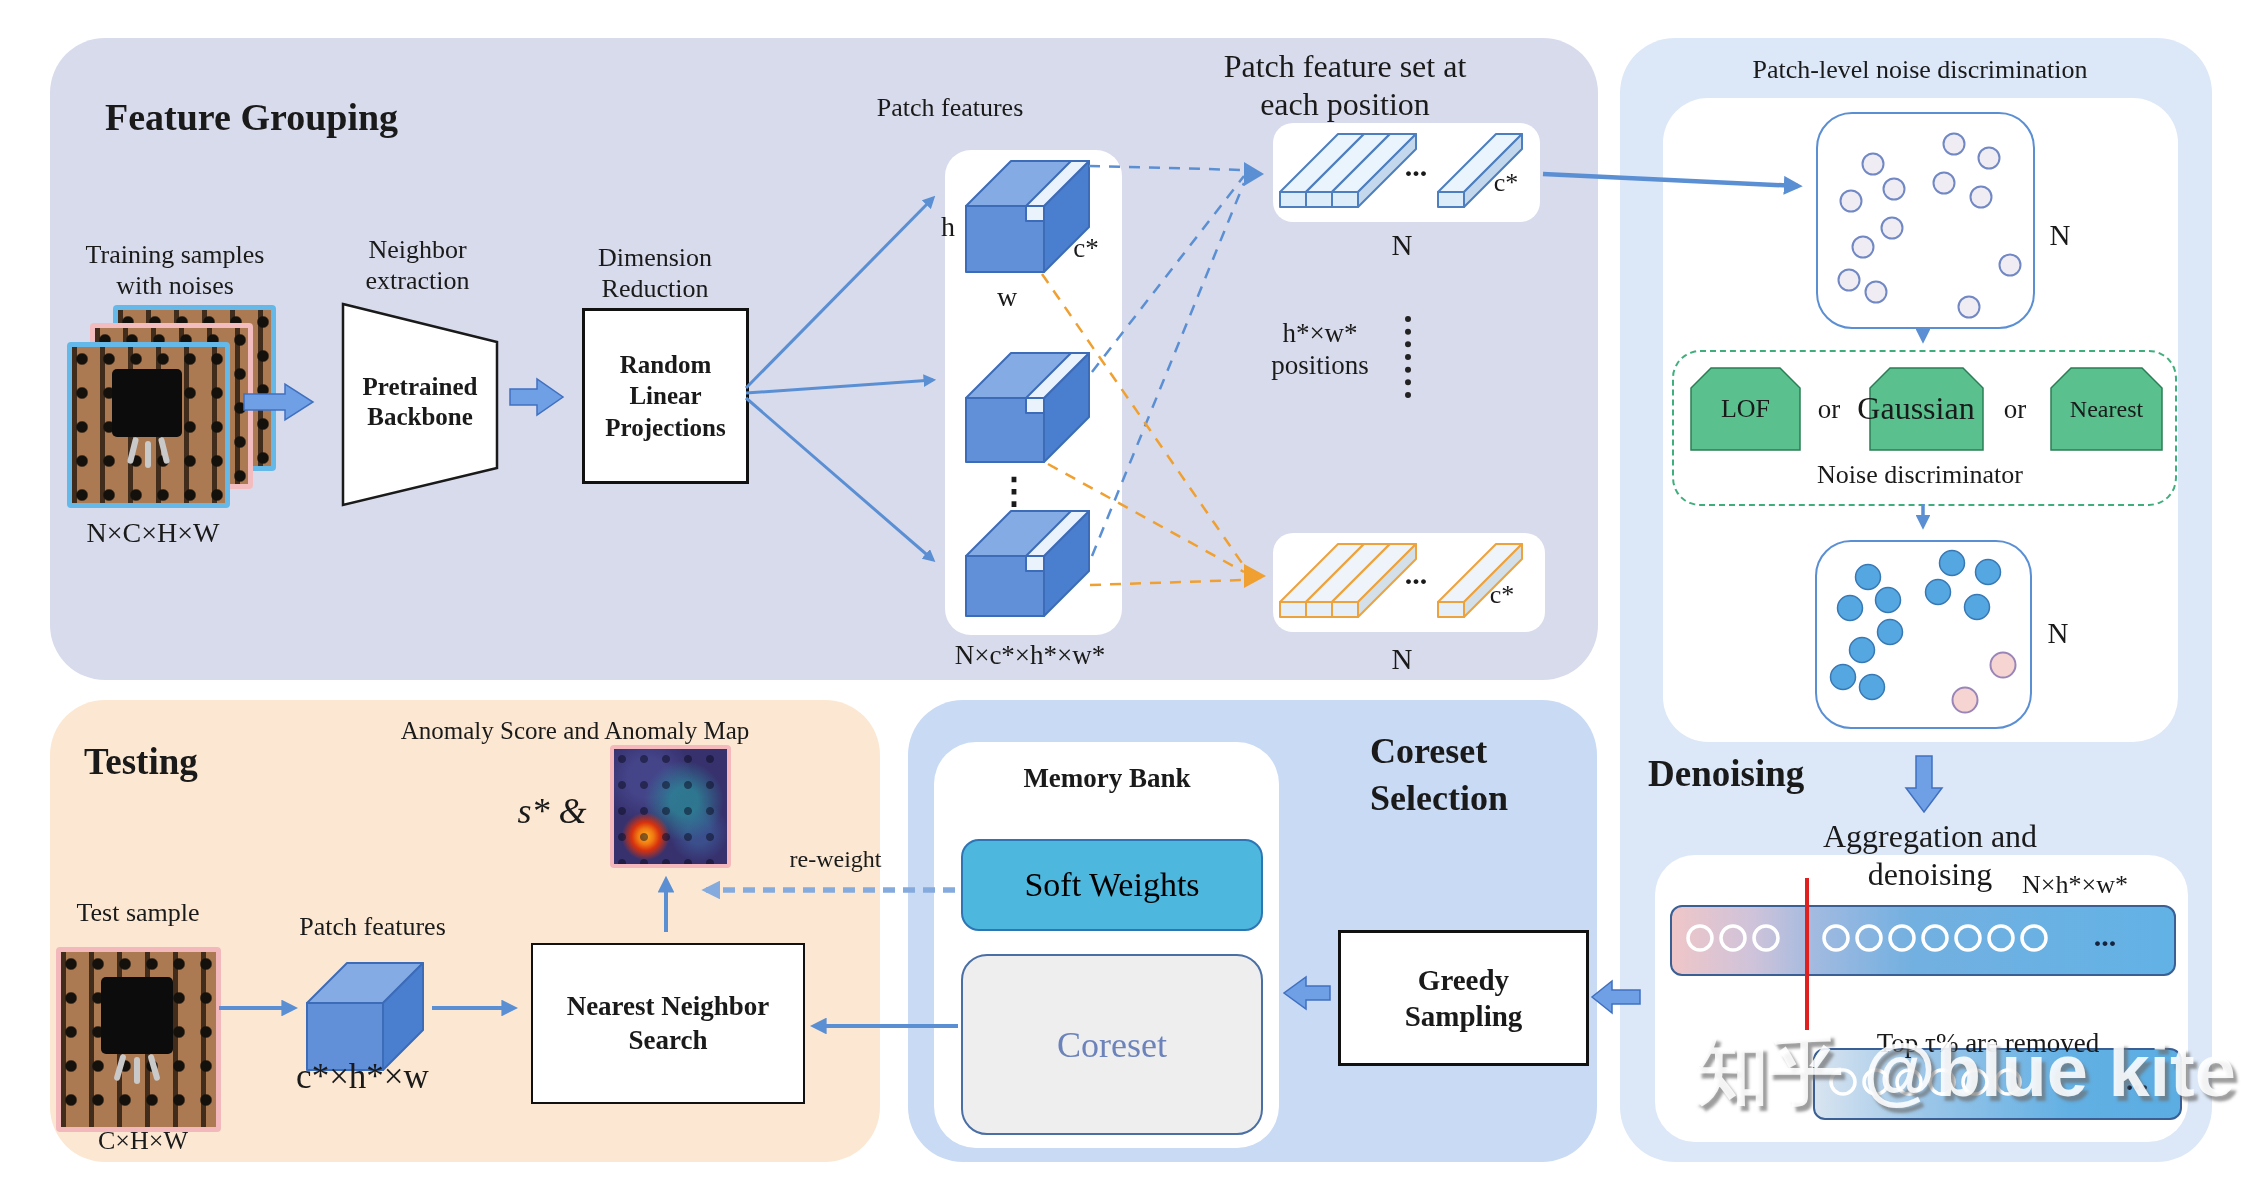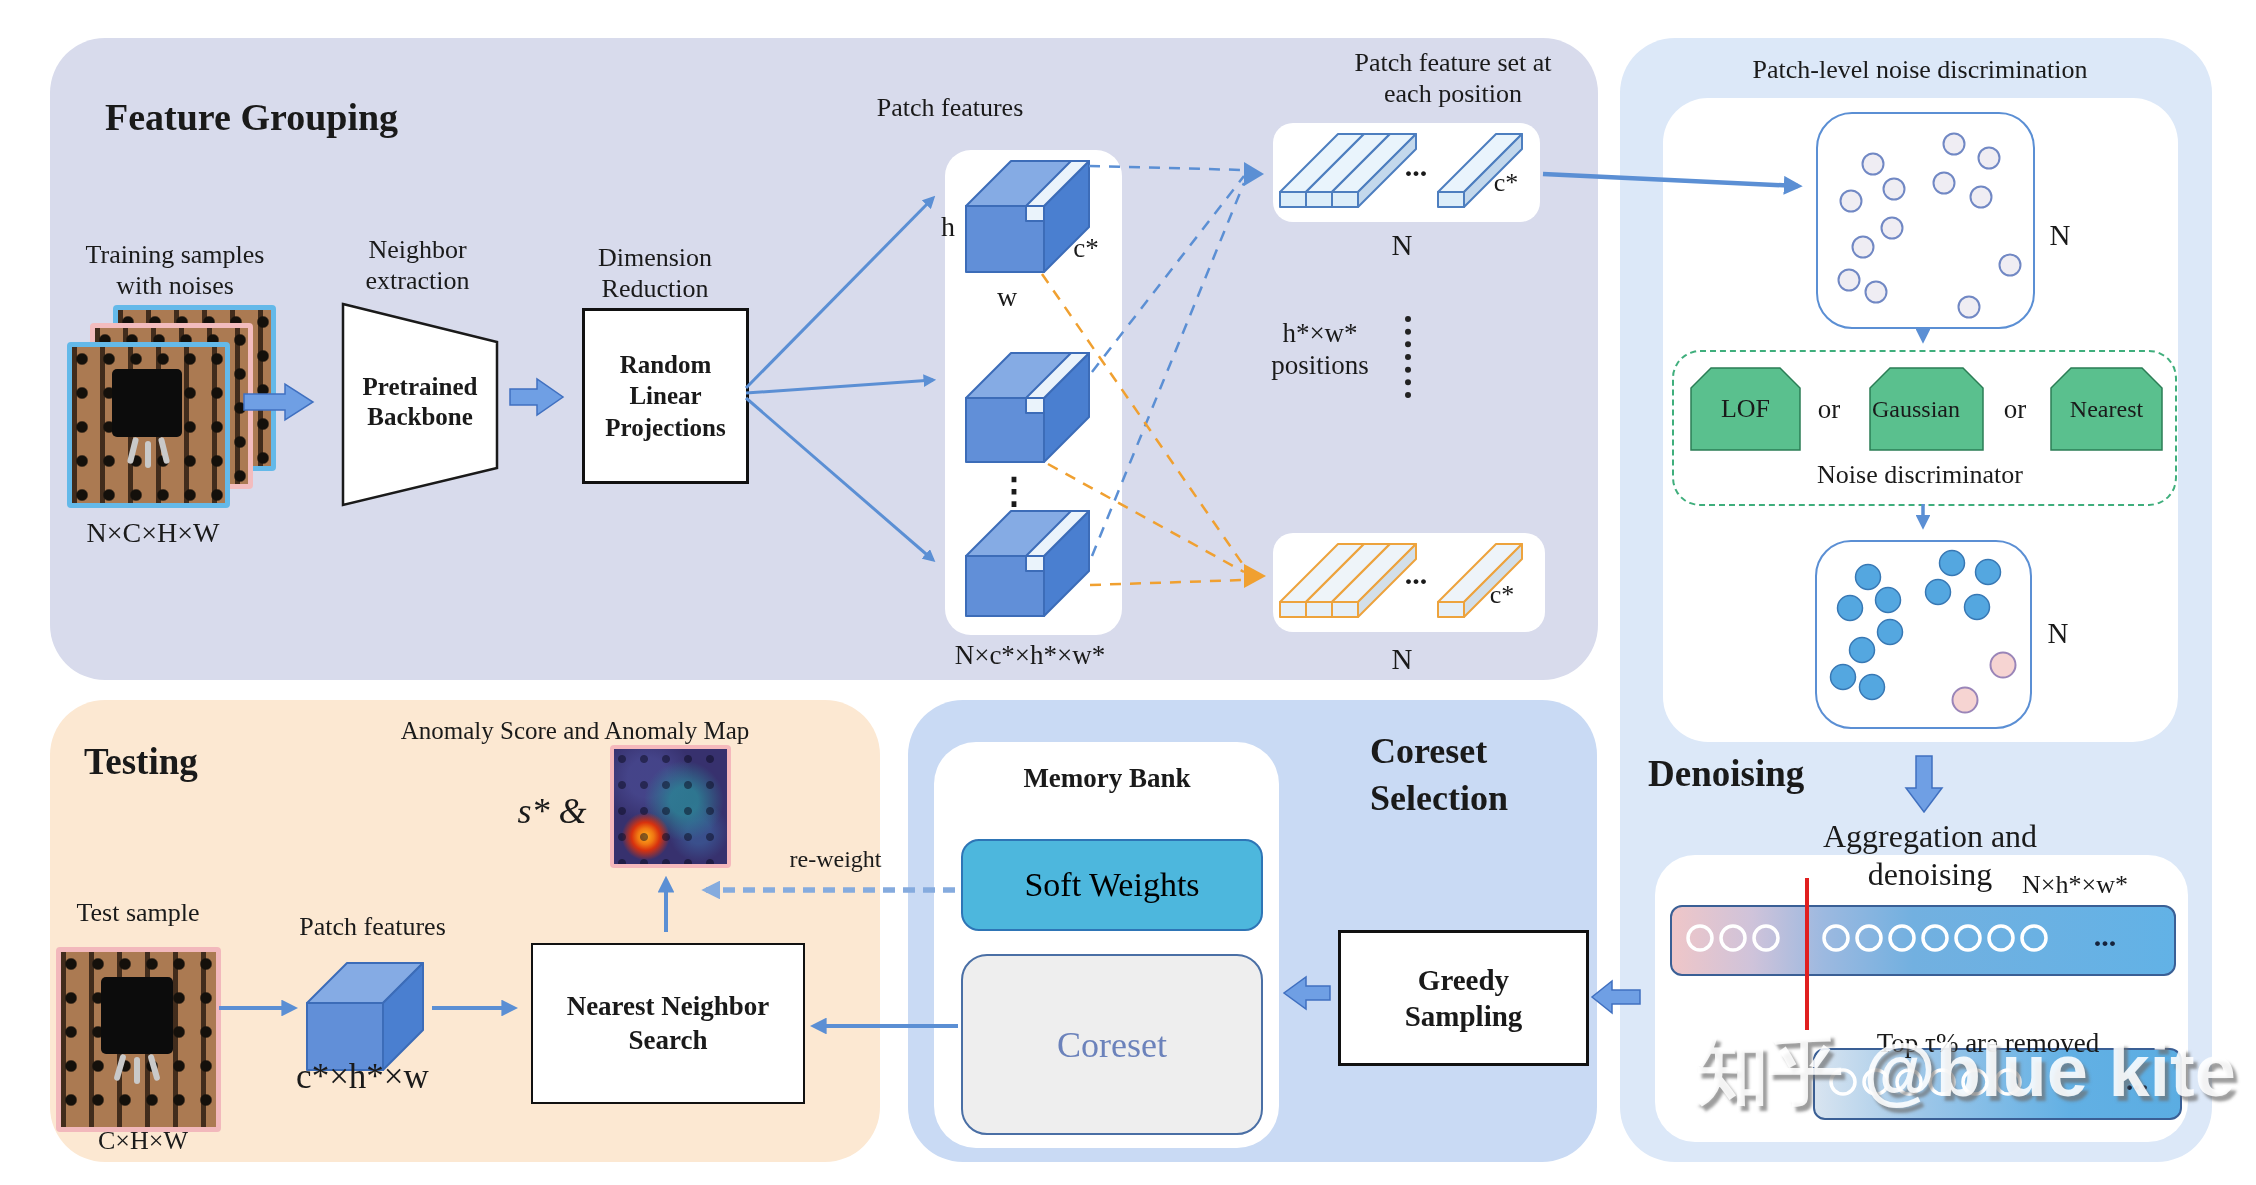--- a/index.html
+++ b/index.html
@@ -300,39 +300,39 @@
 extraction</div>
   <div class="lbl bold" style="left:347px;top:372px;width:146px;font-size:25px;">Pretrained
 Backbone</div>
   <div class="lbl" style="left:545px;top:243px;width:220px;font-size:26px;">Dimension Reduction</div>
   <div class="lbl" style="left:875px;top:93px;width:150px;font-size:26px;">Patch features</div>
   <div class="lbl" style="left:936px;top:210px;width:24px;font-size:28px;">h</div>
   <div class="lbl" style="left:992px;top:280px;width:30px;font-size:28px;">w</div>
   <div class="lbl" style="left:1066px;top:233px;width:40px;font-size:27px;">c*</div>
   <div class="lbl bold" style="left:996px;top:470px;width:30px;font-size:36px;">⋮</div>
   <div class="lbl" style="left:915px;top:640px;width:230px;font-size:27px;">N×c*×h*×w*</div>
-  <div class="lbl" style="left:1323px;top:48px;width:260px;font-size:26px;">Patch feature set at
+  <div class="lbl" style="left:1215px;top:48px;width:260px;font-size:32px;">Patch feature set at
 each position</div>
   <div class="lbl bold" style="left:1396px;top:148px;width:40px;font-size:30px;">...</div>
   <div class="lbl" style="left:1486px;top:168px;width:40px;font-size:26px;">c*</div>
   <div class="lbl" style="left:1382px;top:228px;width:40px;font-size:29px;">N</div>
   <div class="lbl" style="left:1245px;top:318px;width:150px;font-size:27px;">h*×w*
 positions</div>
   <div class="vdotline" style="left:1405px;top:316px;height:82px;"></div>
   <div class="lbl bold" style="left:1396px;top:556px;width:40px;font-size:30px;">...</div>
   <div class="lbl" style="left:1482px;top:580px;width:40px;font-size:26px;">c*</div>
   <div class="lbl" style="left:1382px;top:642px;width:40px;font-size:29px;">N</div>
 
   <div class="lbl" style="left:1695px;top:55px;width:450px;font-size:26px;">Patch-level noise discrimination</div>
   <div class="lbl" style="left:2040px;top:218px;width:40px;font-size:29px;">N</div>
   <div class="lbl flexc" style="left:1691px;top:368px;width:109px;height:82px;font-size:26px;">
     <span>LOF</span>
   </div>
   <div class="lbl" style="left:1808px;top:394px;width:42px;font-size:27px;">or</div>
-  <div class="lbl flexc" style="left:1870px;top:368px;width:92px;height:82px;font-size:24px;">
+  <div class="lbl flexc" style="left:1870px;top:368px;width:92px;height:82px;font-size:32px;">
     <span>Gaussian</span>
   </div>
   <div class="lbl" style="left:1994px;top:394px;width:42px;font-size:27px;">or</div>
   <div class="lbl flexc" style="left:2051px;top:368px;width:111px;height:82px;font-size:24px;">
     <span>Nearest</span>
   </div>
   <div class="lbl" style="left:1795px;top:460px;width:250px;font-size:26px;">Noise discriminator</div>
   <div class="lbl" style="left:2038px;top:616px;width:40px;font-size:29px;">N</div>
 
   <div class="lbl bold" style="left:1648px;top:752px;font-size:37px;">Denoising</div>

